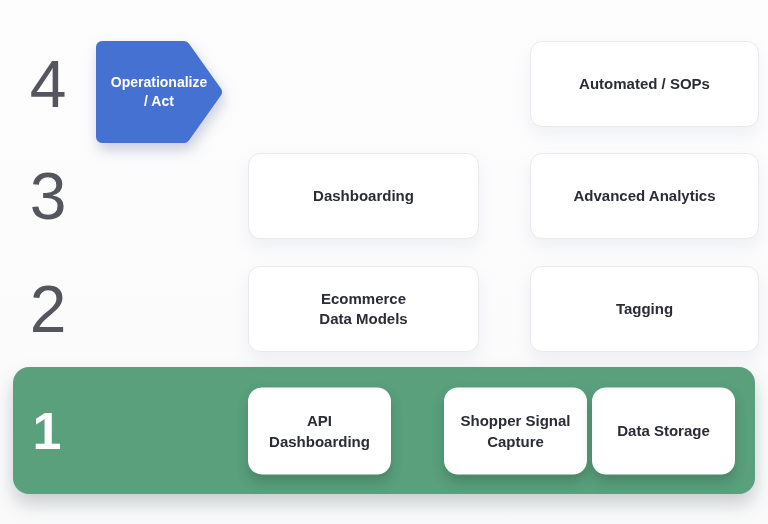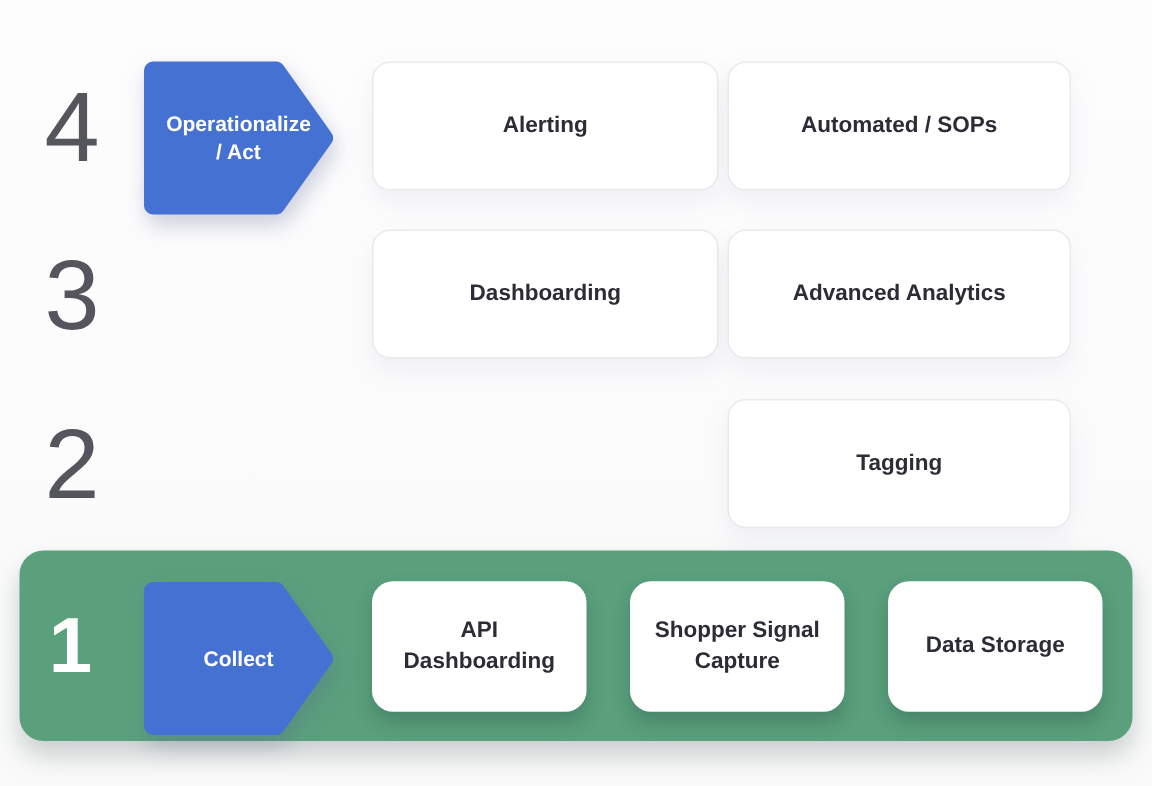--- a/index.html
+++ b/index.html
@@ -64,71 +64,66 @@
     border:1px solid #e9e9ee;
     border-radius:12px;
     display:flex; align-items:center; justify-content:center;
     text-align:center;
     font-size:15px; font-weight:700; color:#2b2c35;
     line-height:1.35;
     white-space:pre-line;
     box-shadow:0 8px 16px rgba(150,155,170,0.12);
   }
   .b1 { left:248px; width:231px; }
-  .b2 { left:485px; width:229px;text-align:center; }
+  .b2 { left:530px; width:229px;text-align:center; }
 
   .sb {
     border:none;
     border-radius:14px;
     height:87px; width:143px;
     box-shadow:0 7px 12px rgba(25,60,45,0.25);
   }
   .sb1 { left:248px; }
-  .sb2 { left:420px; }
+  .sb2 { left:444px; }
   .sb3 { left:592px;text-align:center; }
 </style>
 </head>
 <body>
 
 <div class="stage">
 
   <div class="band"></div>
 
   <div class="row row-4">
     <div class="num num-dark">4</div>
     <div class="arrow">
       <svg viewBox="0 0 126 102" aria-hidden="true">
         <path class="arrow-shape" d="M6 6 H88 L120 51 L88 96 H6 Z"></path>
       </svg>
       <div class="arrow-label">Operationalize
 / Act</div>
     </div>
-    <div class="box b1">Alerting</div>
     <div class="box b2">Automated / SOPs</div>
   </div>
 
   <div class="row row-3">
     <div class="num num-dark">3</div>
     <div class="box b1">Dashboarding</div>
     <div class="box b2">Advanced Analytics</div>
   </div>
 
   <div class="row row-2">
     <div class="num num-dark">2</div>
+    <div class="box b1">Ecommerce
+Data Models</div>
     <div class="box b2">Tagging</div>
   </div>
 
   <div class="row row-1">
     <div class="num num-light">1</div>
-    <div class="arrow">
-      <svg viewBox="0 0 126 102" aria-hidden="true">
-        <path class="arrow-shape" d="M6 6 H88 L120 51 L88 96 H6 Z"></path>
-      </svg>
-      <div class="arrow-label">Collect</div>
-    </div>
     <div class="box sb sb1">API
 Dashboarding</div>
     <div class="box sb sb2">Shopper Signal
 Capture</div>
     <div class="box sb sb3">Data Storage</div>
   </div>
 
 </div>
 
 </body></html>

